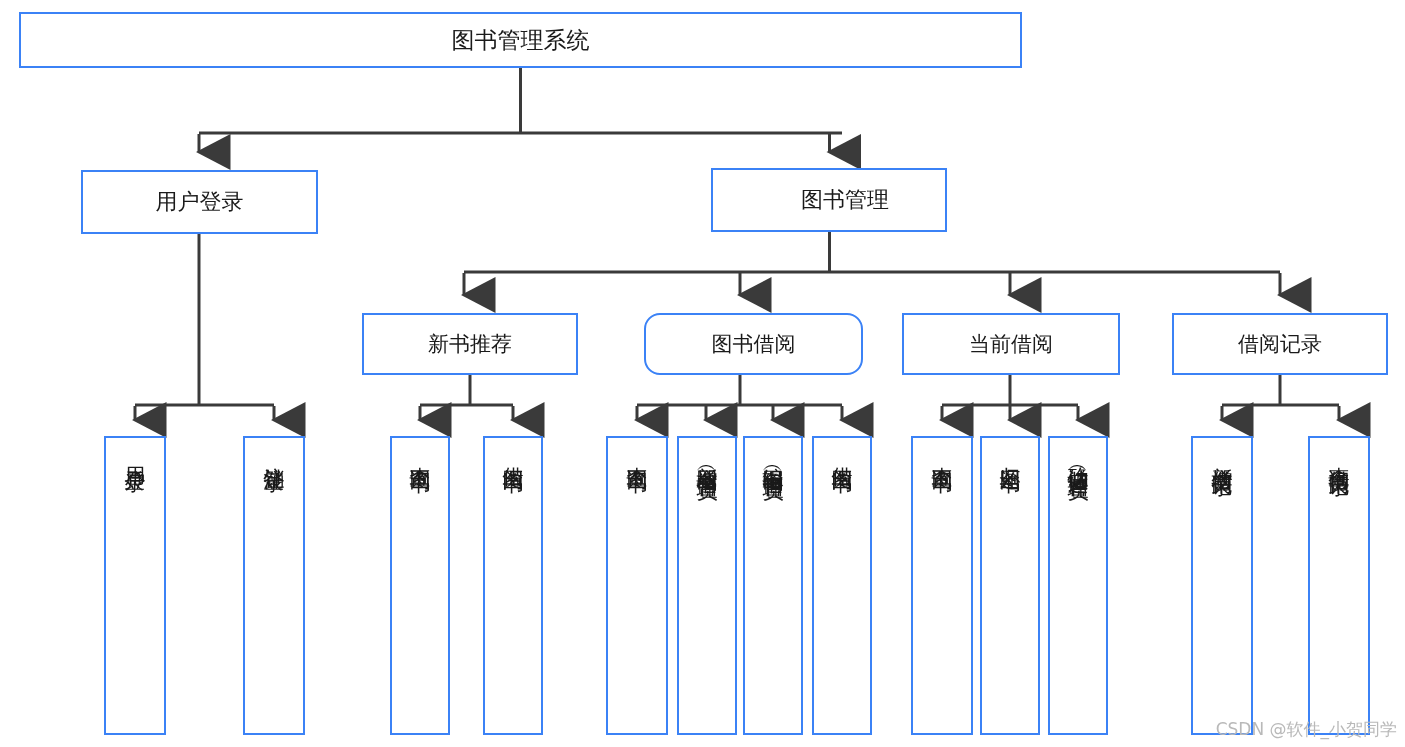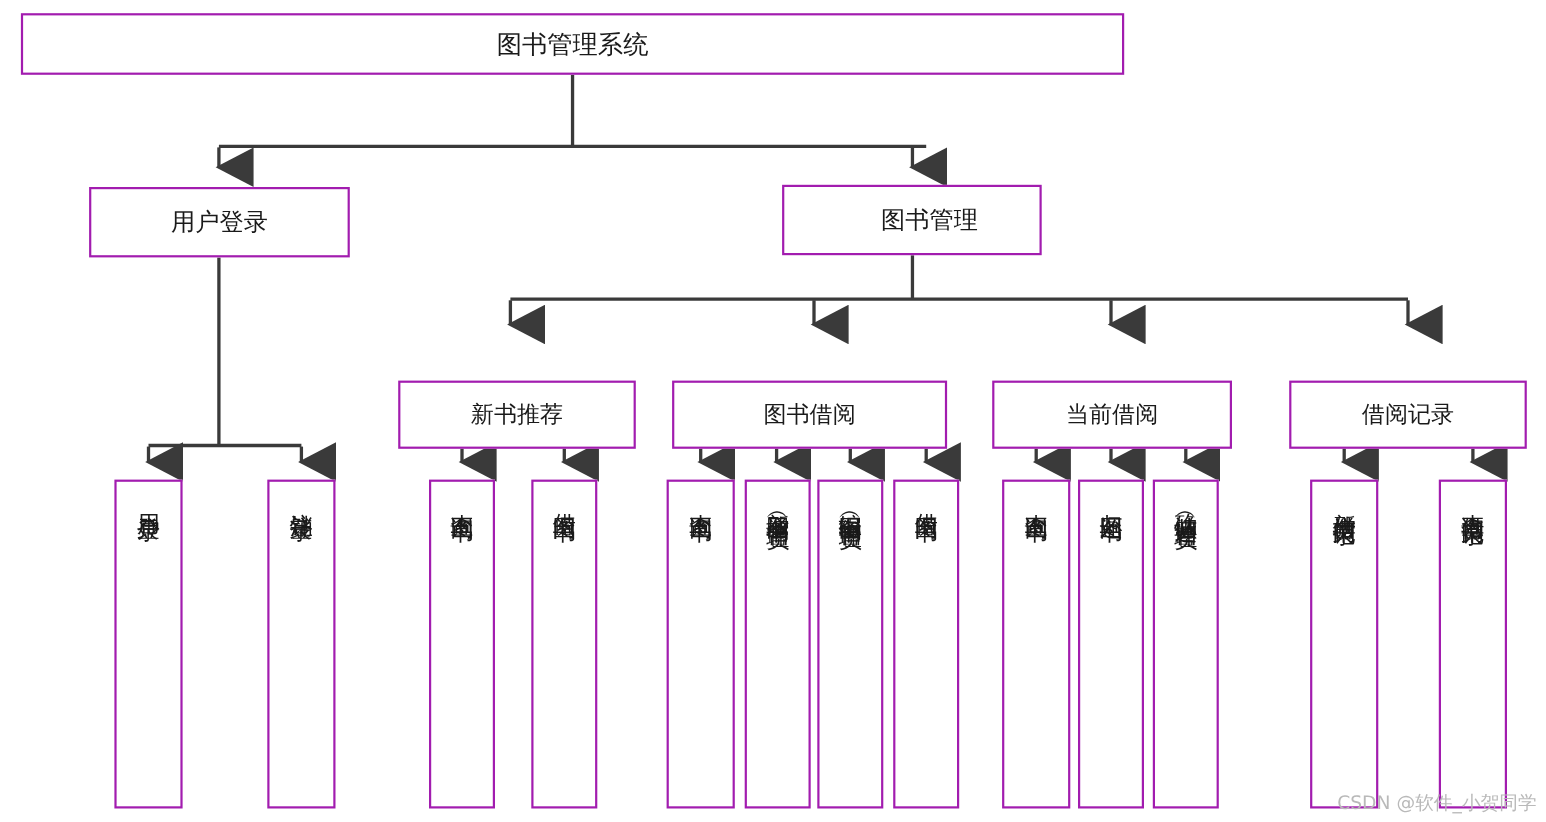--- a/index.html
+++ b/index.html
@@ -22,36 +22,35 @@
     left: 0;
     top: 0;
     width: 1405px;
     height: 747px;
     pointer-events: none;
   }
   .node {
     position: absolute;
     box-sizing: border-box;
     background: #ffffff;
-    border: 2px solid #a21caf;
+    border: 2px solid #3b82f6;
     display: flex;
     align-items: center;
     justify-content: center;
     color: #1a1a1a;
     z-index: 2;
   }
   .node.root {
     font-size: 23px;
   }
   .node.level1 {
     font-size: 22px;
   }
   .node.level2 {
     font-size: 21px;
-    margin-top: 33px;
   }
   .node.leaf {
     font-size: 21px;
     align-items: flex-start;
     justify-content: center;
     padding-top: 12px;
   }
   .vtext {
     writing-mode: vertical-rl;
     text-orientation: upright;
@@ -127,21 +126,21 @@
   </svg>
 
   <div class="node root" style="left:19px; top:12px; width:1003px; height:56px;">图书管理系统</div>
 
   <div class="node level1" style="left:81px; top:170px; width:237px; height:64px;">用户登录</div>
 
   <div class="node level1" style="left:711px; top:168px; width:236px; height:64px;padding-left:32px;">图书管理</div>
 
   <div class="node level2" style="left:362px; top:313px; width:216px; height:62px;">新书推荐</div>
 
-  <div class="node level2" style="left:611px; top:313px; width:250px; height:62px;">图书借阅</div>
+  <div class="node level2" style="left:644px; top:313px; width:219px; height:62px;border-radius:16px;">图书借阅</div>
 
   <div class="node level2" style="left:1172px; top:313px; width:216px; height:62px;">借阅记录</div>
 
   <div class="node level2" style="left:902px; top:313px; width:218px; height:62px;">当前借阅</div>
 
   <div class="node leaf" style="left:104px; top:436px; width:62px; height:299px;">
     <span class="vtext">用户登录</span>
   </div>
   <div class="node leaf" style="left:243px; top:436px; width:62px; height:299px;">
     <span class="vtext">注销登录</span>

